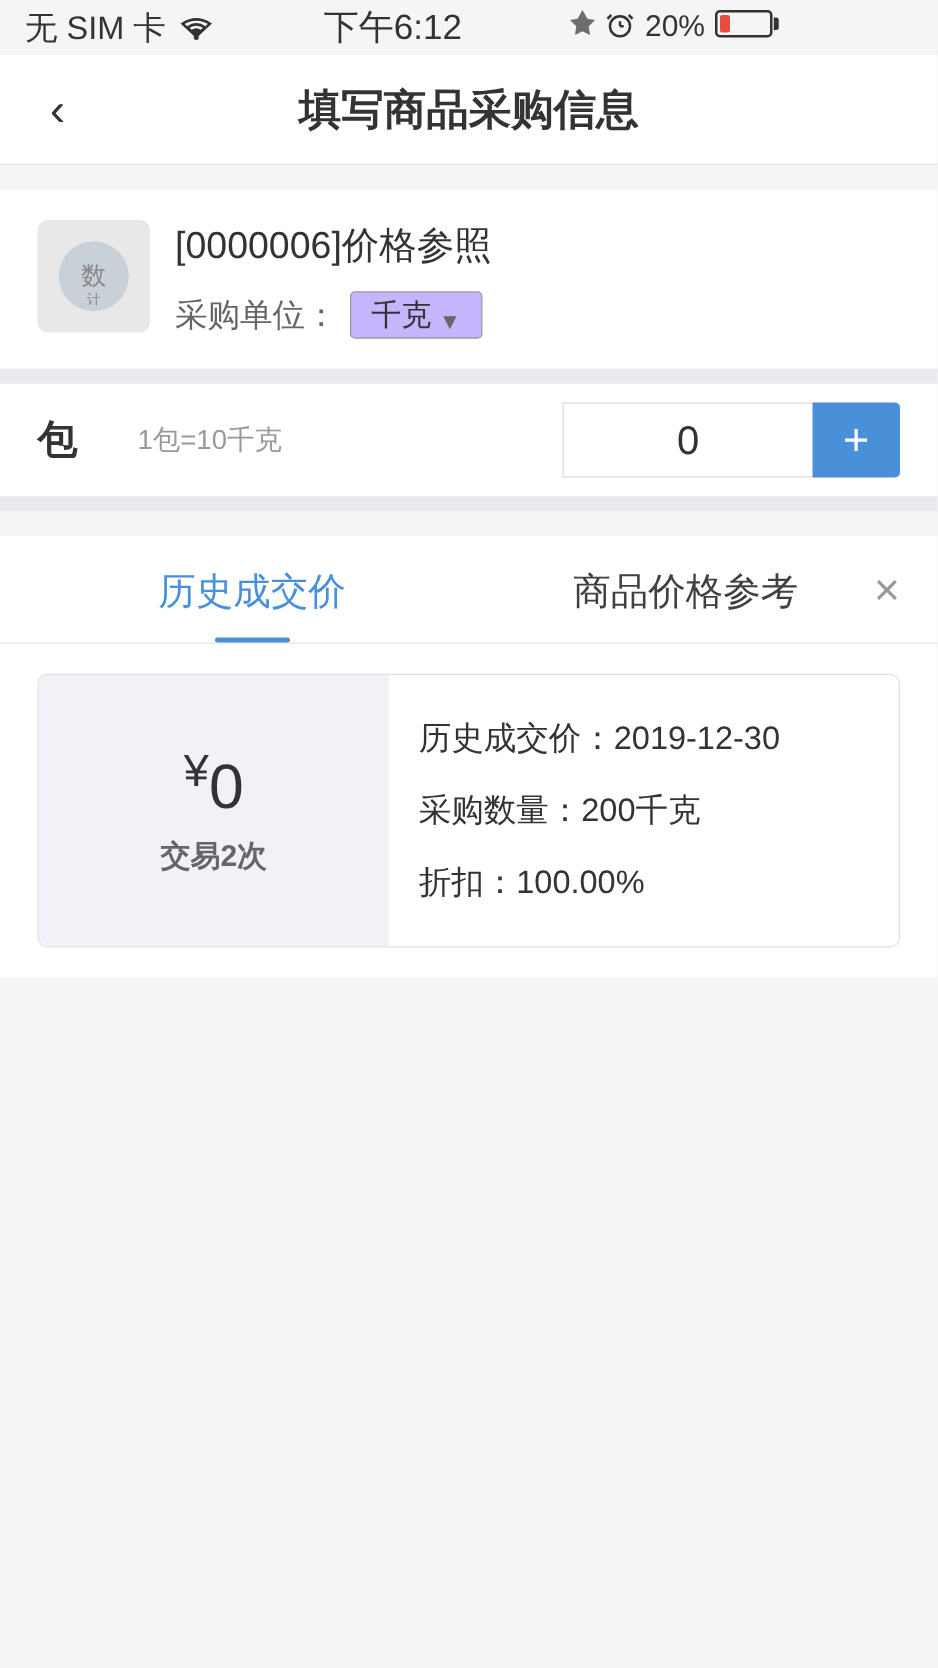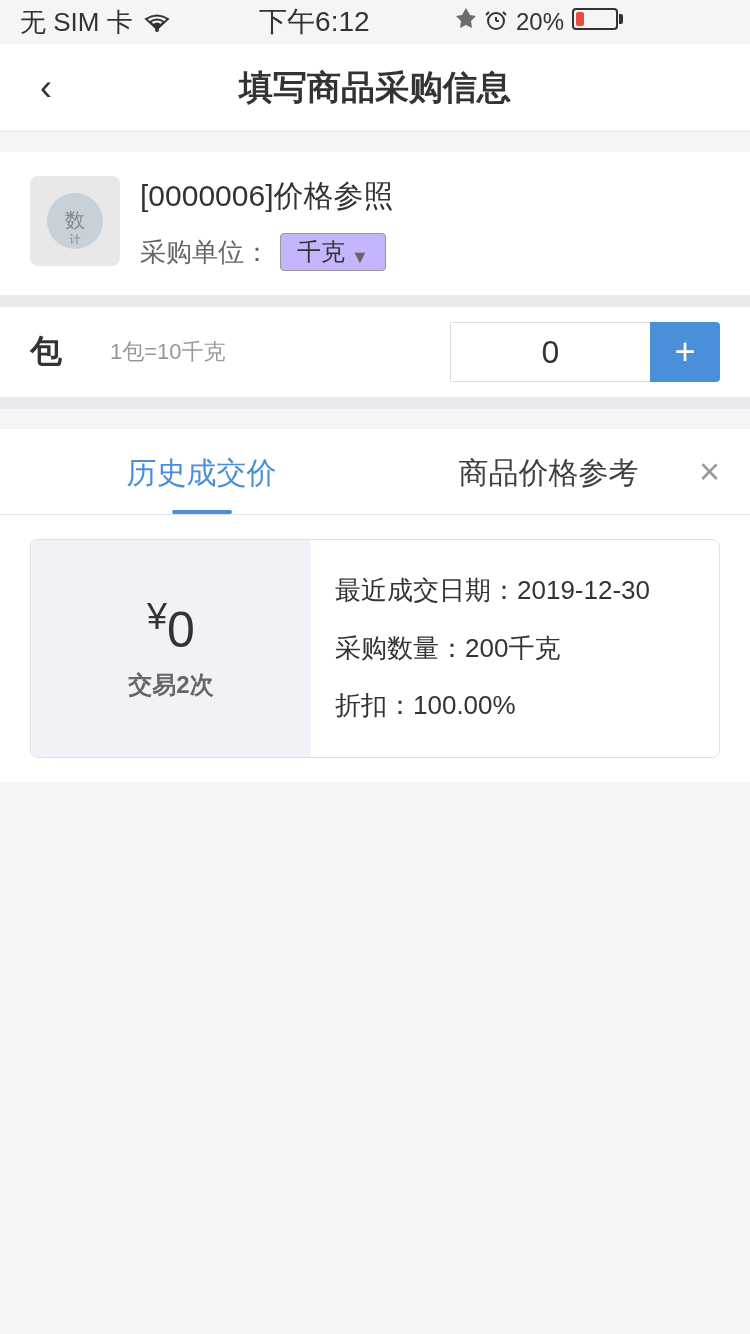--- a/index.html
+++ b/index.html
@@ -428,21 +428,21 @@
 <div class="history-content">
   <div class="history-card">
     <div class="history-left">
       <div class="history-price">
         <span class="yen">¥</span><span>0</span>
       </div>
       <div class="history-trades">交易2次</div>
     </div>
     <div class="history-right">
       <div class="history-detail-row">
-        <span>最近成交日期：</span><span>2019-12-30</span>
+        <span>历史成交价：</span><span>2019-12-30</span>
       </div>
       <div class="history-detail-row">
         <span>采购数量：</span><span>200千克</span>
       </div>
       <div class="history-detail-row">
         <span>折扣：</span><span>100.00%</span>
       </div>
     </div>
   </div>
 </div>

